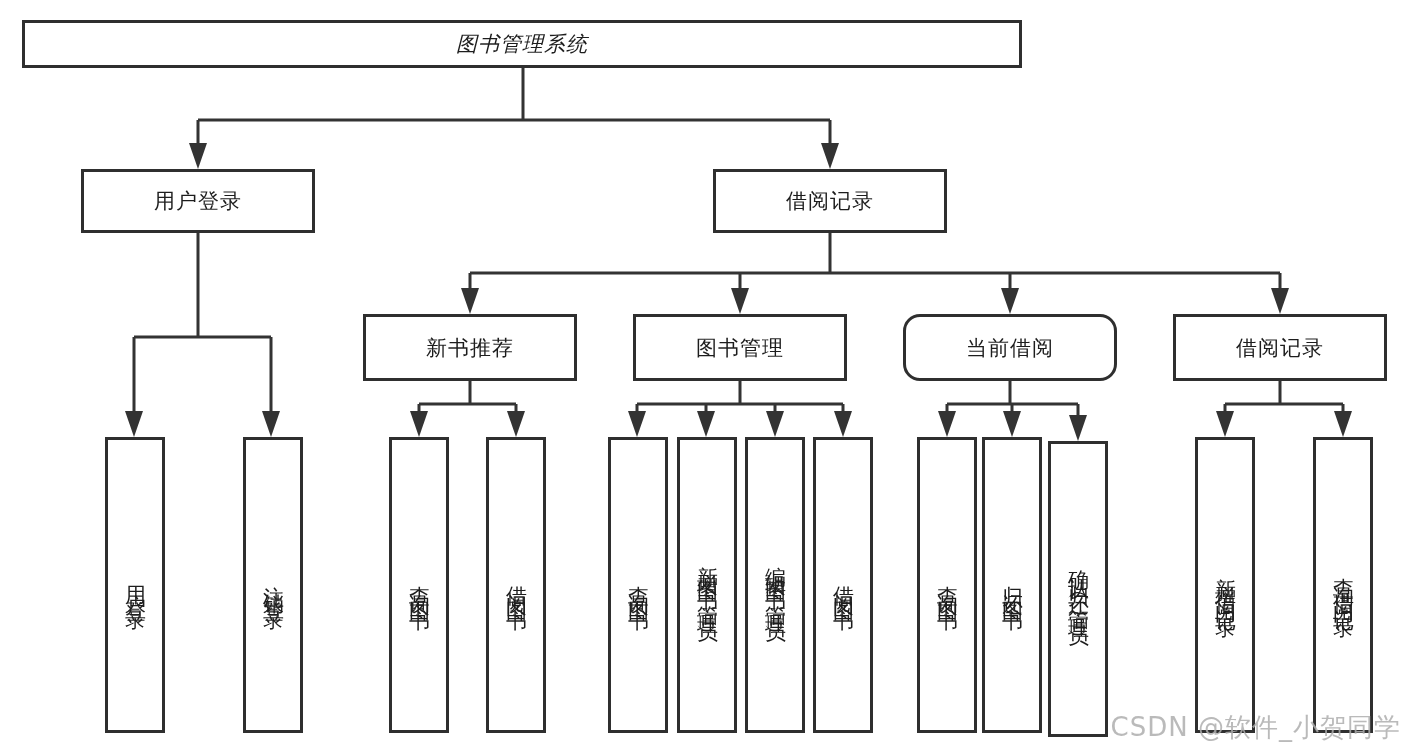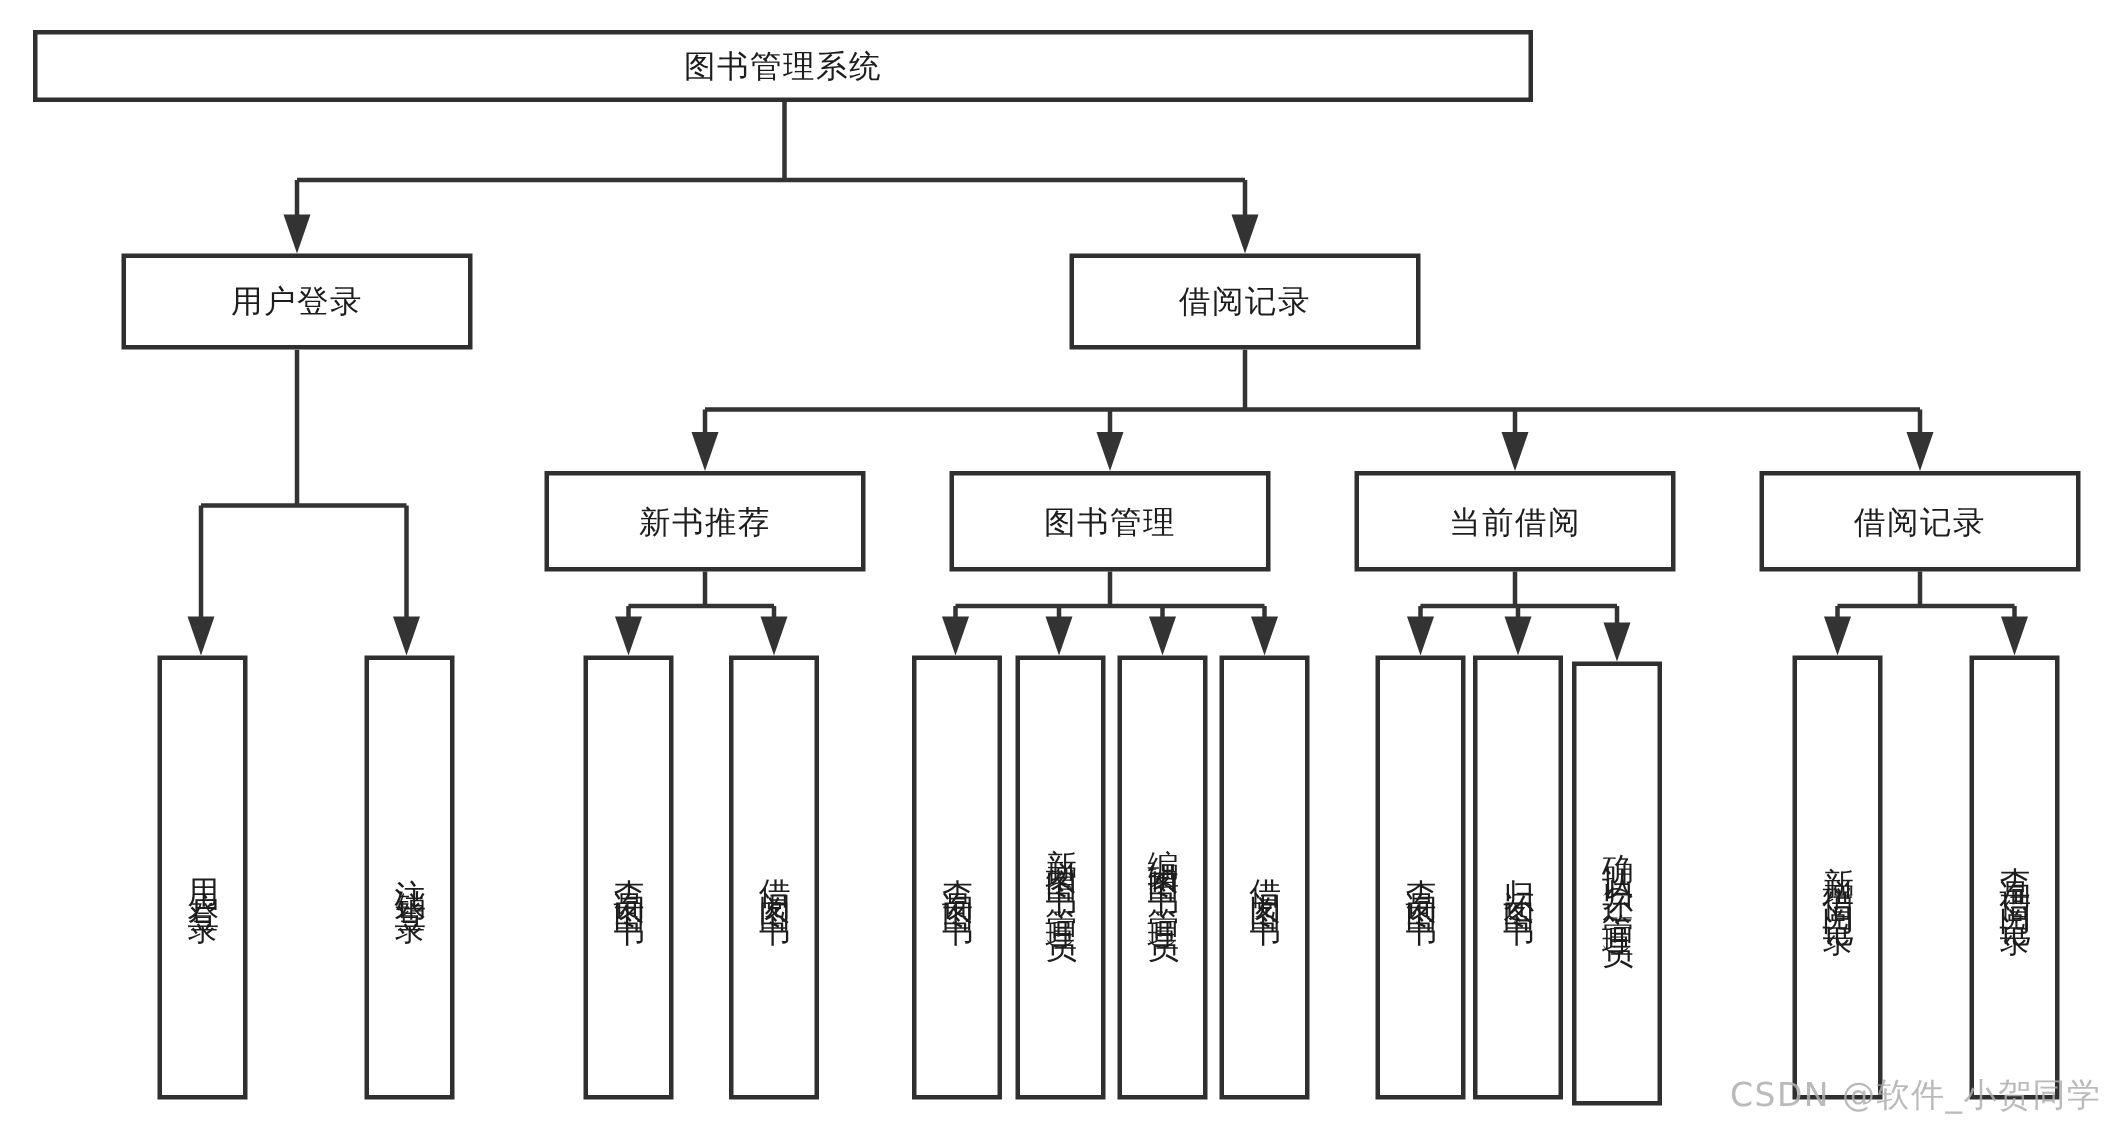--- a/index.html
+++ b/index.html
@@ -34,20 +34,21 @@
   }
   .h-node {
     font-size: 21px;
     letter-spacing: 1px;
   }
   .root-node {
     left: 22px;
     top: 20px;
     width: 1000px;
     height: 48px;
+    font-style: italic;
   }
   .l2-node {
     top: 169px;
     width: 234px;
     height: 64px;
   }
   .l3-node {
     top: 314px;
     width: 214px;
     height: 67px;
@@ -62,21 +63,21 @@
     text-orientation: mixed;
     font-size: 21px;
     line-height: 1;
     letter-spacing: 8px;
     white-space: nowrap;
   }
   #watermark {
     position: absolute;
     right: 4px;
     bottom: 2px;
-    font-size: 22px;
+    font-size: 26px;
     color: rgba(174, 174, 174, 0.85);
     letter-spacing: 1px;
     z-index: 5;
   }
 </style>
 </head>
 <body>
 
 <div id="canvas">
 
@@ -130,21 +131,21 @@
   <div class="node h-node l2-node" style="left:713px;">
     <span>借阅记录</span>
   </div>
 
   <div class="node h-node l3-node" style="left:363px;">
     <span>新书推荐</span>
   </div>
   <div class="node h-node l3-node" style="left:633px;">
     <span>图书管理</span>
   </div>
-  <div class="node h-node l3-node" style="left:903px;">
+  <div class="node h-node l3-node" style="left:903px;border-radius:17px;">
     <span>当前借阅</span>
   </div>
   <div class="node h-node l3-node" style="left:1173px;">
     <span>借阅记录</span>
   </div>
 
   <div class="node leaf-node" style="left:105px;">
     <span>用户登录</span>
   </div>
   <div class="node leaf-node" style="left:243px;">

